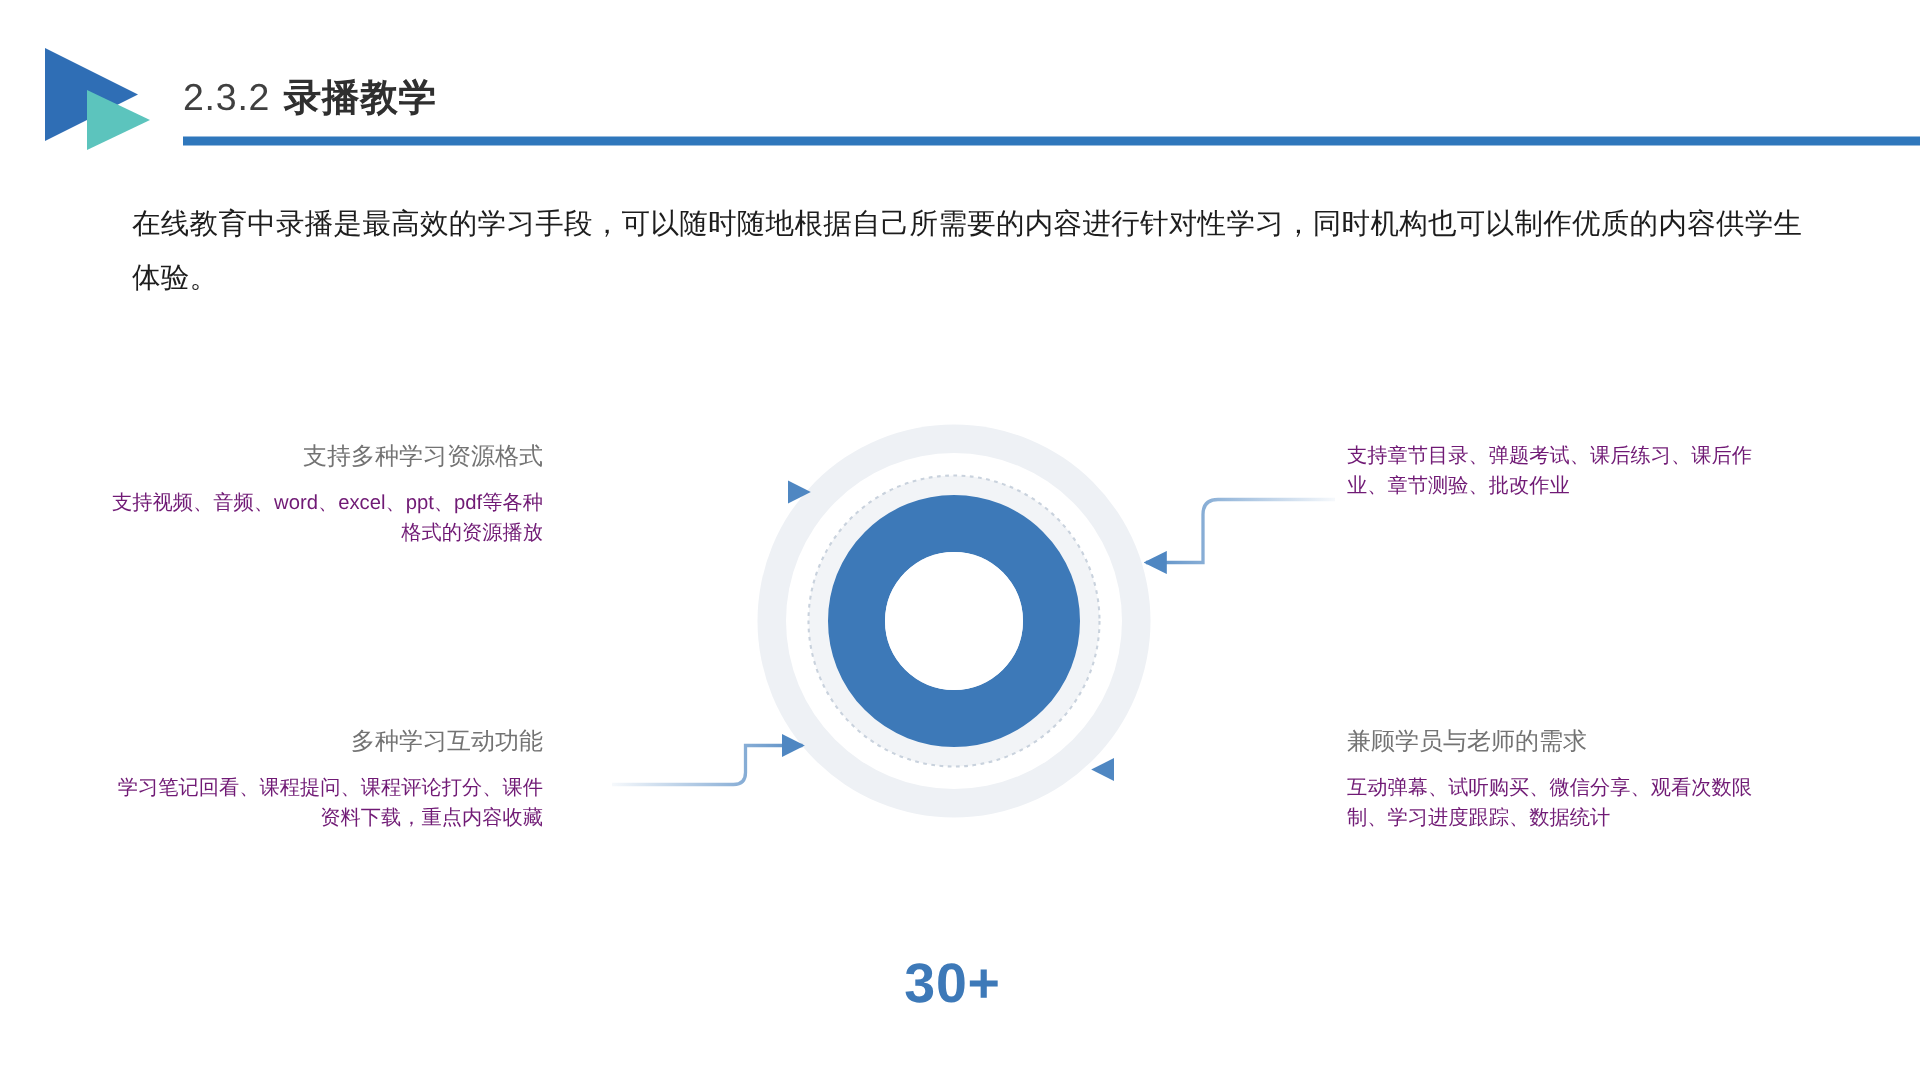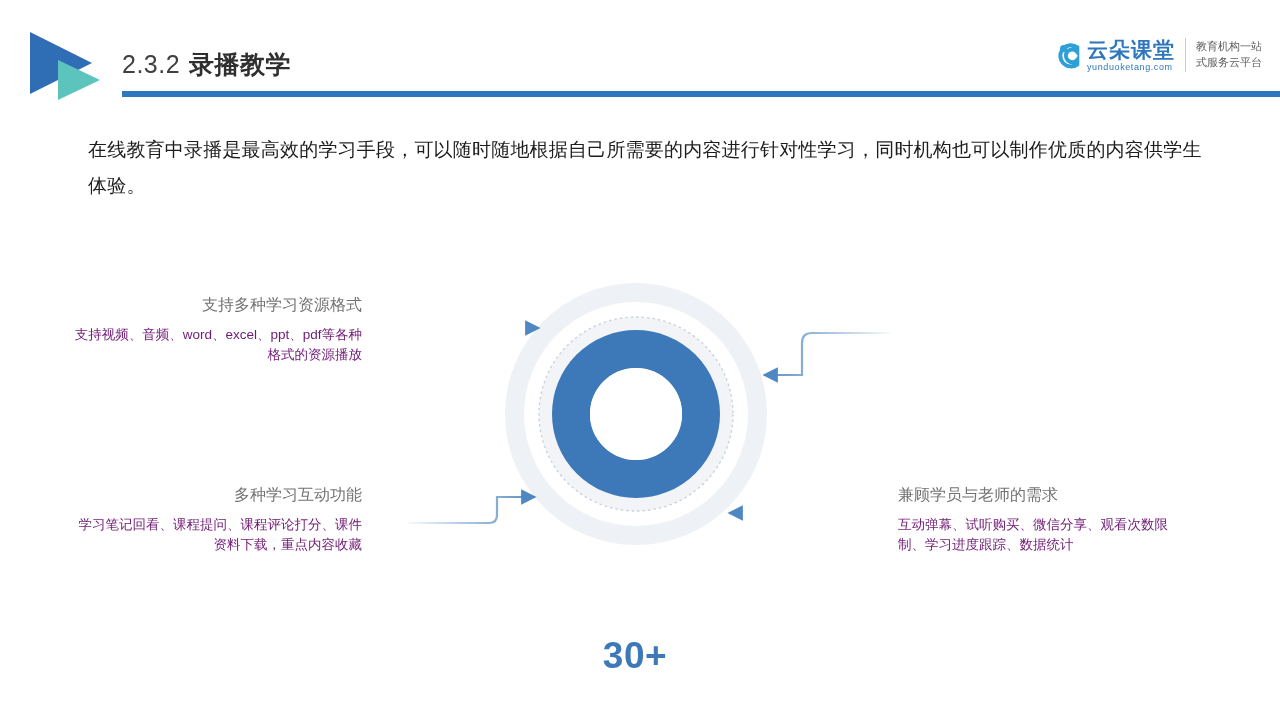--- a/index.html
+++ b/index.html
@@ -161,33 +161,20 @@
     <polygon points="2,2 2,64 64,33" fill="#2f6eb5"></polygon>
     <polygon points="30,30 30,70 72,50" fill="#5cc4bd"></polygon>
   </svg>
 
   <div id="header-title">
     <span class="num">2.3.2</span><span class="name">录播教学</span>
   </div>
 
   <div id="header-rule"></div>
 
-  <div id="brand-block">
-    <svg id="brand-cloud-icon" viewBox="0 0 40 40">
-      <path d="M31 11 A12.5 12.5 0 1 0 31 31 L31 25.5 A7.5 7.5 0 1 1 31 16.5 Z" fill="none" stroke="#2f9fd8" stroke-width="4.6" stroke-linecap="round"></path>
-      <circle cx="15" cy="12.5" r="4.4" fill="#2f9fd8"></circle>
-    </svg>
-    <div id="brand-wordmark">
-      <div id="brand-name">云朵课堂</div>
-      <div id="brand-domain">yunduoketang.com</div>
-    </div>
-    <div id="brand-divider"></div>
-    <div id="brand-tagline">教育机构一站
-式服务云平台</div>
-  </div>
 </div>
 
 <div id="intro-paragraph">在线教育中录播是最高效的学习手段，可以随时随地根据自己所需要的内容进行针对性学习，同时机构也可以制作优质的内容供学生体验。</div>
 
 <div id="diagram">
 
   <svg id="diagram-svg" viewBox="0 0 1280 350">
     <defs>
       <linearGradient id="fadeR" x1="0" y1="0" x2="1" y2="0">
         <stop offset="0%" stop-color="#4f87c2" stop-opacity="0.05"></stop>
@@ -230,18 +217,19 @@
   <div class="feature-title">支持多种学习资源格式</div>
   <div class="feature-desc">支持视频、音频、word、excel、ppt、pdf等各种格式的资源播放</div>
 </div>
 
 <div class="feature align-right" id="feature-interaction">
   <div class="feature-title">多种学习互动功能</div>
   <div class="feature-desc">学习笔记回看、课程提问、课程评论打分、课件资料下载，重点内容收藏</div>
 </div>
 
 <div class="feature align-left" id="feature-scenarios">
+  <div class="feature-desc">支持章节目录、弹题考试、课后练习、课后作业、章节测验、批改作业</div>
 </div>
 
 <div class="feature align-left" id="feature-needs">
   <div class="feature-title">兼顾学员与老师的需求</div>
   <div class="feature-desc">互动弹幕、试听购买、微信分享、观看次数限制、学习进度跟踪、数据统计</div>
 </div>
 
 </body></html>

